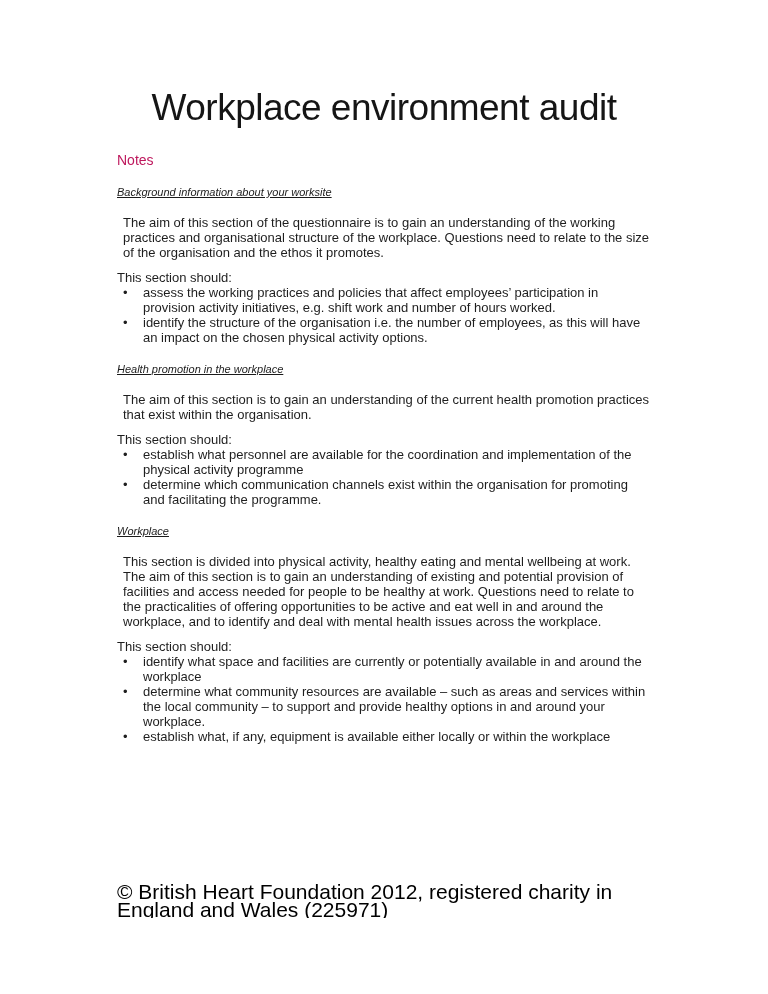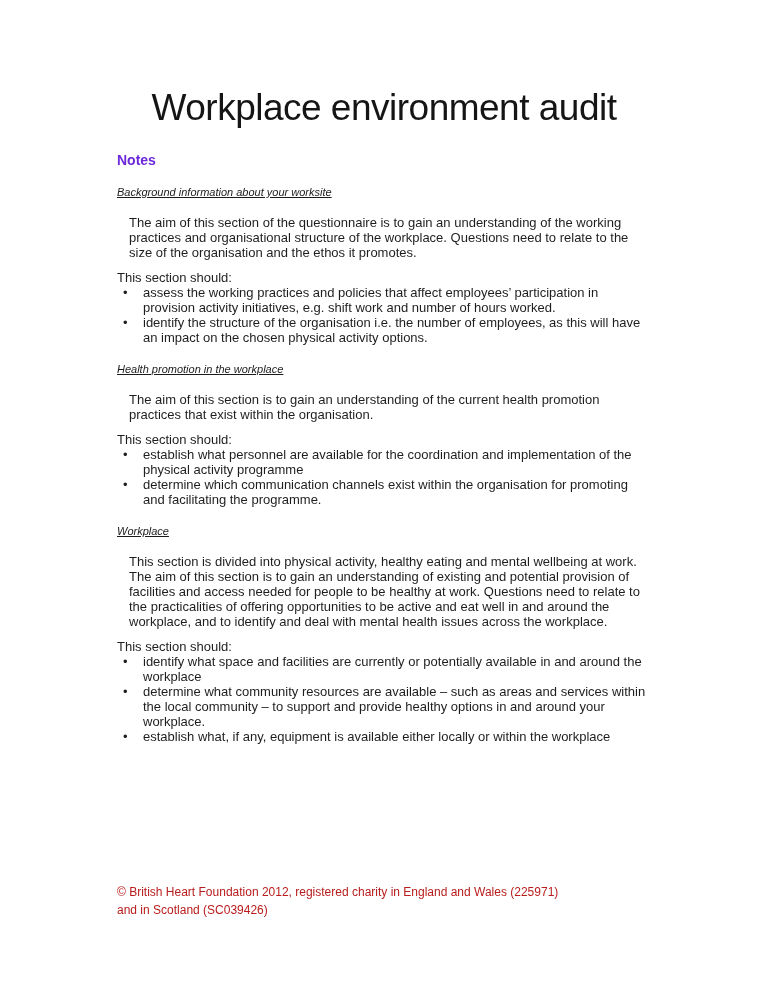--- a/index.html
+++ b/index.html
@@ -27,34 +27,34 @@
   }
   .content {
     margin: 21px 117px 0 117px;
     font-size: 13px;
     line-height: 15px;
   }
   .notes-label {
     margin: 0;
     font-size: 14px;
     line-height: 16px;
-    font-weight: bold;
-    color: #6d28d9;
+    font-weight: normal;
+    color: #be185d;
   }
   .doc-section h2 {
     margin: 14px 0 0 0;
     font-size: 11px;
     line-height: 20px;
     font-weight: normal;
     font-style: italic;
     text-decoration: underline;
     color: #1b1b1b;
   }
   .doc-section p.body-par {
-    margin: 13px 0 0 12px;
+    margin: 13px 0 0 6px;
   }
   .doc-section p.list-intro {
     margin: 10px 0 0 0;
   }
   .doc-section ul {
     margin: 0;
     padding: 0;
     list-style: none;
   }
   .doc-section li {
@@ -65,23 +65,23 @@
     content: "\2022";
     position: absolute;
     left: 6px;
     top: 0;
   }
   .doc-footer {
     position: absolute;
     left: 117px;
     top: 883px;
     width: 560px;
-    font-size: 12px;
+    font-size: 21px;
     line-height: 18px;
-    color: #b91c1c;
+    color: #000000;
   }
 </style>
 </head>
 <body>
 
 <div class="page">
 
   <h1 class="doc-title">Workplace environment audit</h1>
 
   <div class="content">

